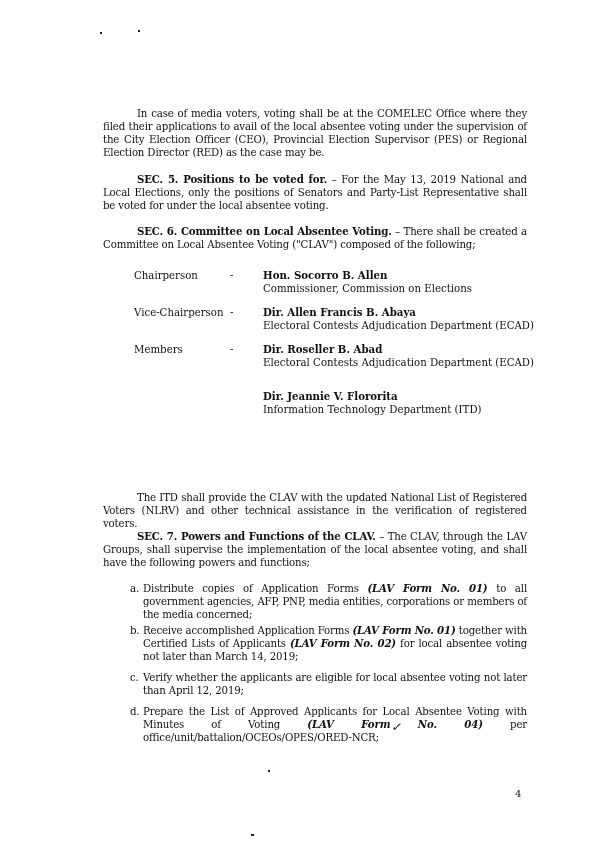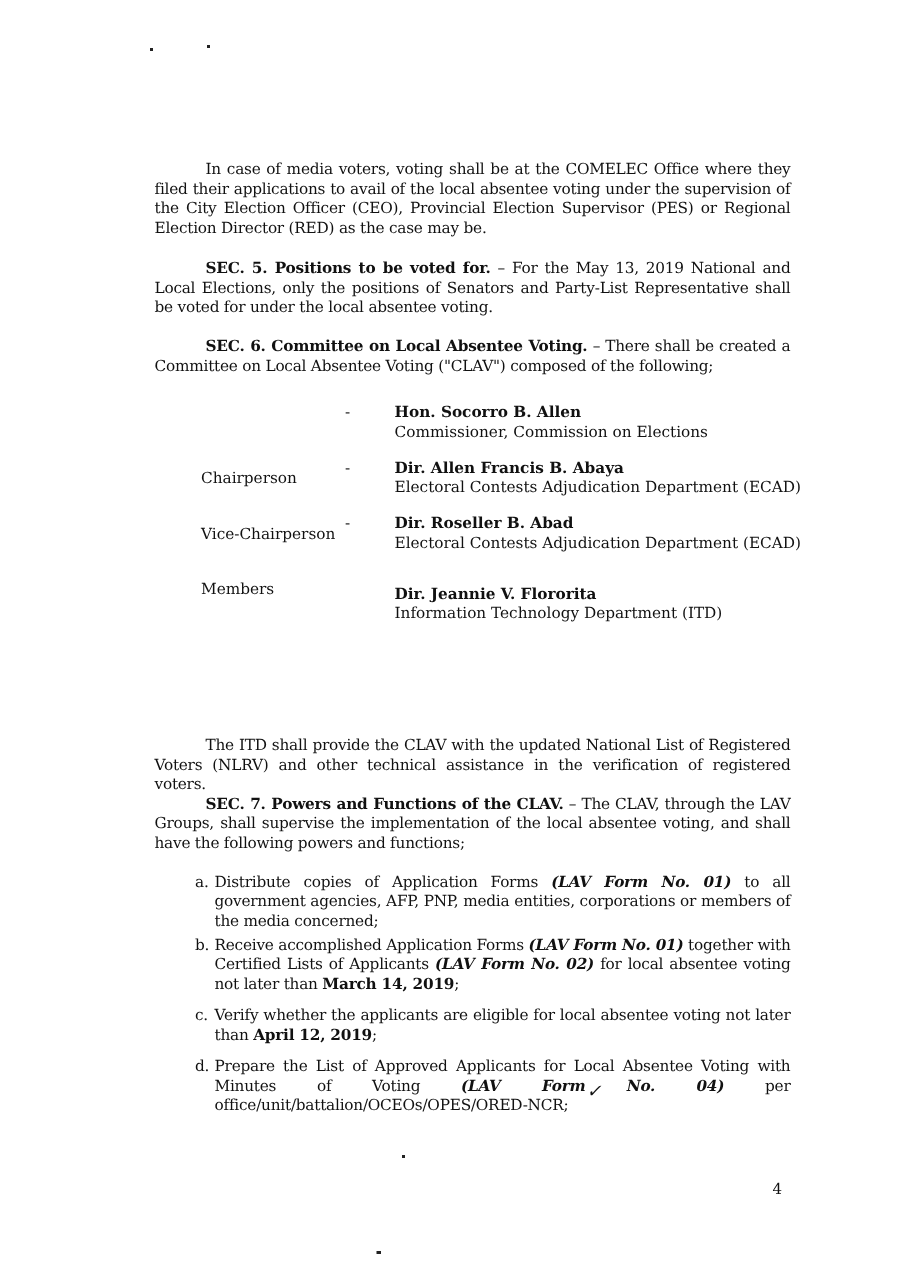--- a/index.html
+++ b/index.html
@@ -2,24 +2,24 @@
 <html><head>
   <meta charset="utf-8">
   <style>
     html, body { margin: 0; padding: 0; background: #ffffff; }
     body { width: 600px; height: 852px; position: relative; overflow: hidden;
            font-family: "DejaVu Serif", "Liberation Serif", serif; color: #111; }
     .page { position: absolute; left: 0; top: 0; width: 600px; height: 852px; }
     .para { position: absolute; left: 103px; width: 424px; font-size: 10.2px; line-height: 13px;
             text-align: justify; letter-spacing: -0.15px; }
     .indent { text-indent: 34px; }
-    b { font-weight: bold; }
+    b { font-weight: normal; }
     .sechead { font-weight: bold; }
     .row { position: absolute; font-size: 10.2px; line-height: 13px; }
-    .role { left: 134px; margin-top: 44px; }
+    .role { left: 134px; }
     .dash { left: 230px; }
     .name { left: 263px; font-weight: bold; }
     .dept { left: 263px; text-align: right; }
     .item { position: absolute; left: 130px; width: 397px; font-size: 10.2px; line-height: 13px;
             text-align: justify; letter-spacing: -0.15px; }
     .item .lbl { position: absolute; left: 0; top: 0; }
     .item .txt { display: block; margin-left: 13px; }
     .form-ref { font-weight: bold; font-style: italic; margin-top: 40px; }
     .speck { position: absolute; width: 1.5px; height: 1.5px; background: #222; }
     .pagenum { position: absolute; left: 515px; top: 788px; font-size: 10px; }

